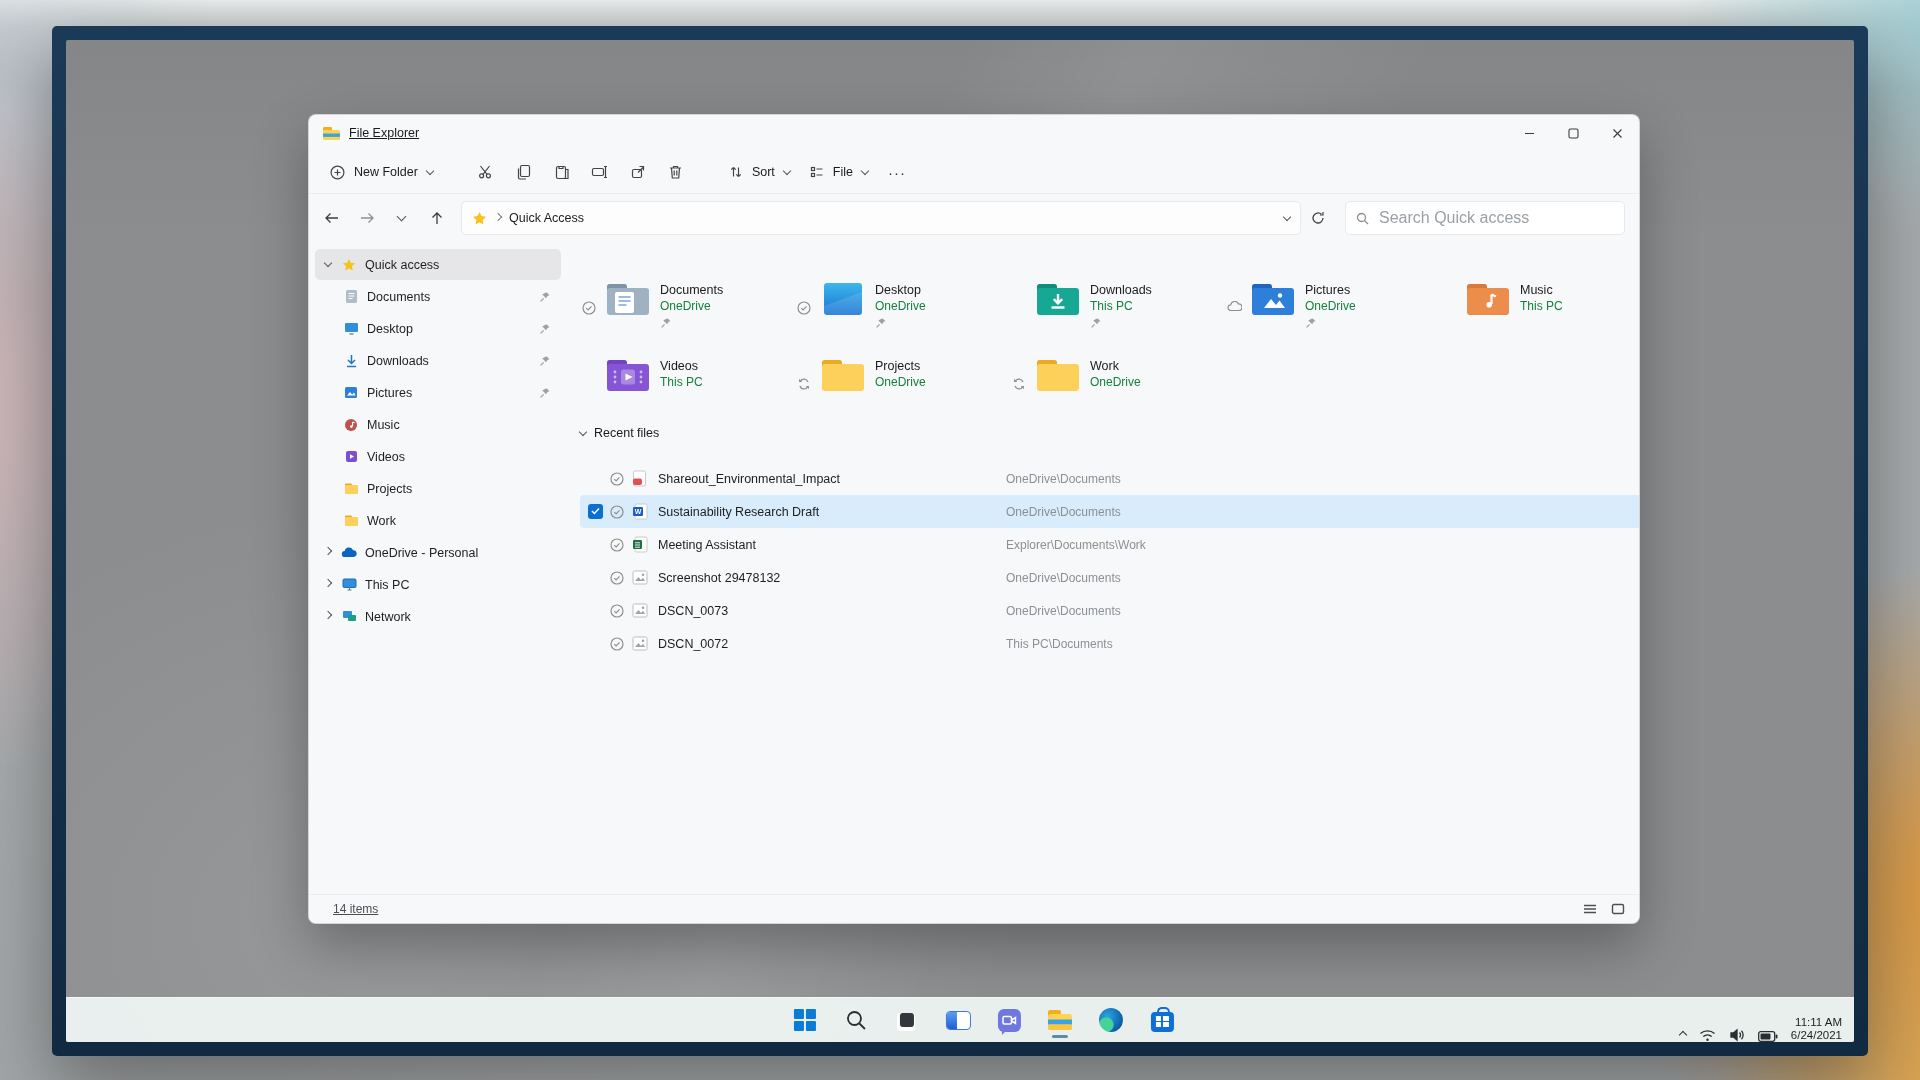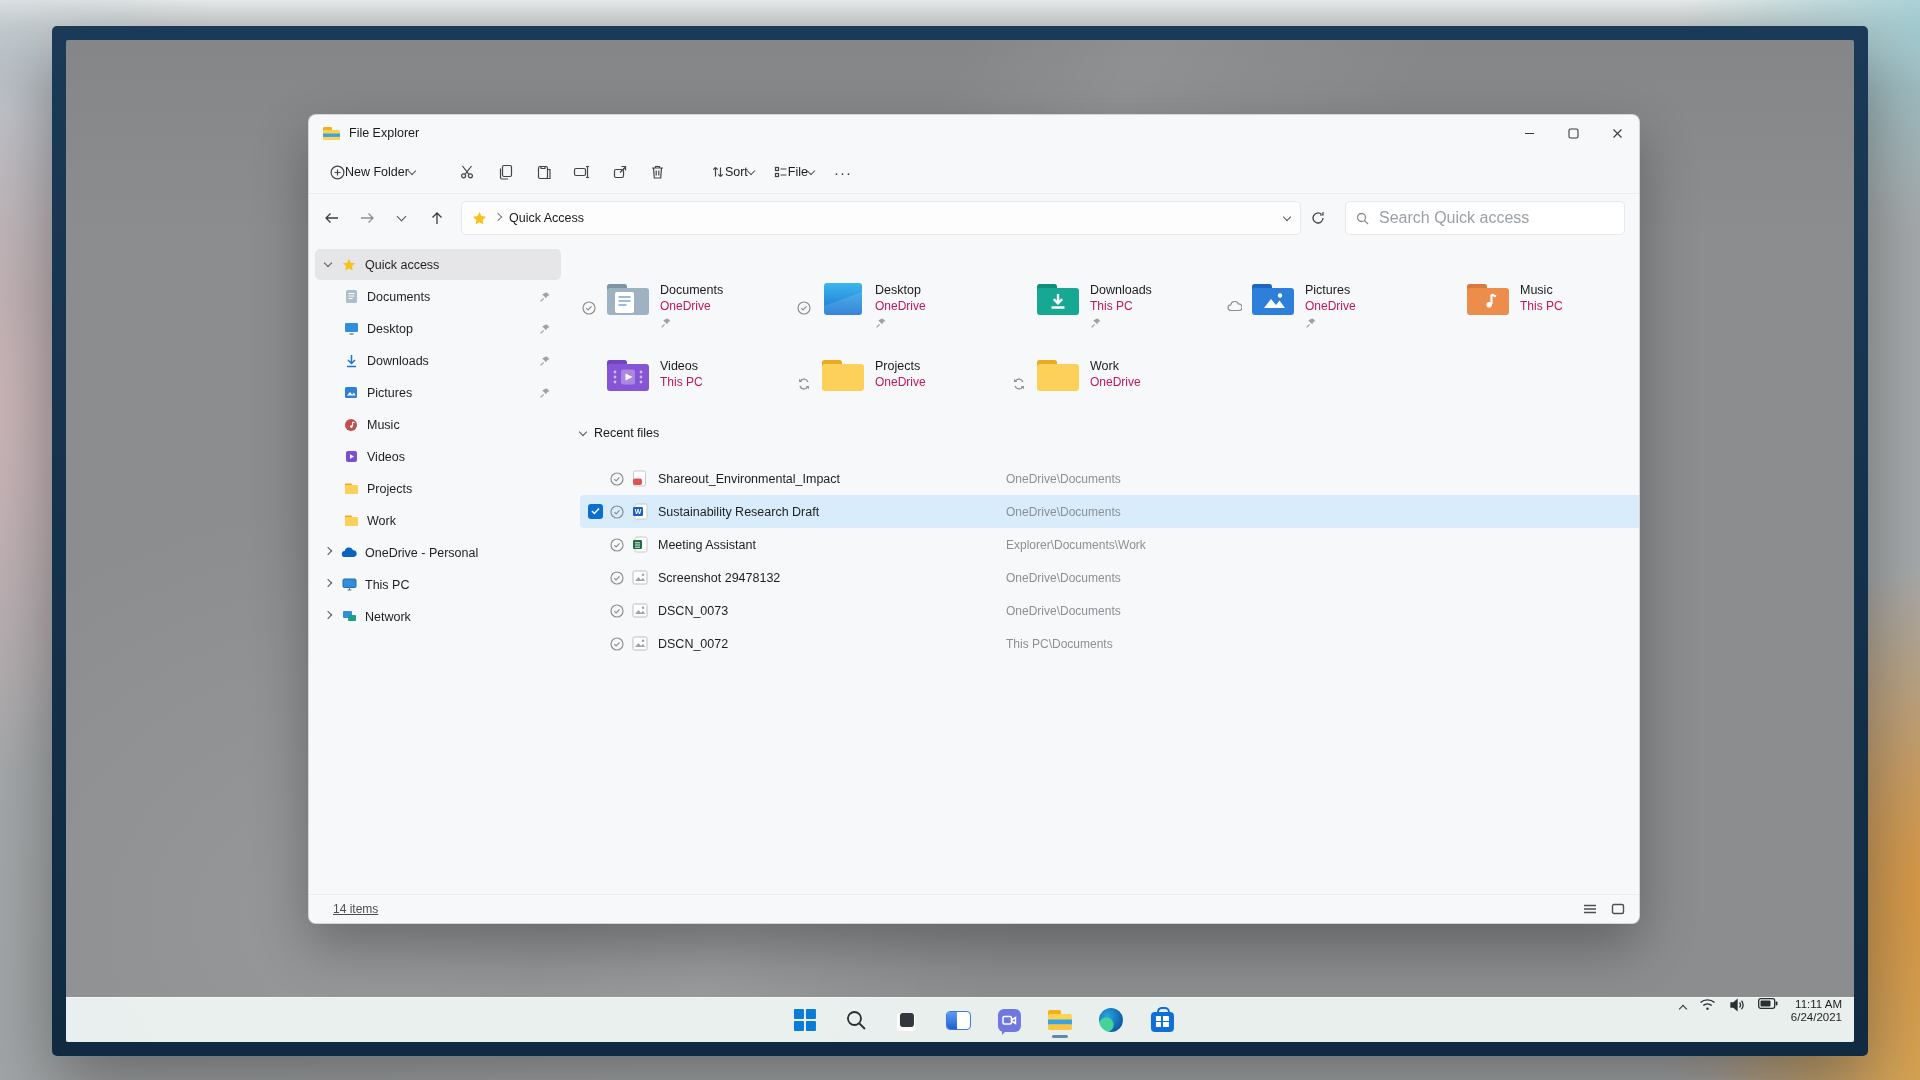--- a/index.html
+++ b/index.html
@@ -37,36 +37,36 @@
   .widgets-i::before{content:"";position:absolute;left:0;top:0;bottom:0;width:45%;background:linear-gradient(180deg,#5d9bf2,#2160cf);}
   .teams-i{width:23px;height:23px;border-radius:6px;background:#6f78e0;position:relative;}
   .teams-i::after{content:"";position:absolute;left:4px;bottom:-4px;width:7px;height:7px;background:#6f78e0;clip-path:polygon(0 0,100% 0,0 100%);}
   .edge-i{width:24px;height:24px;border-radius:50%;
     background:radial-gradient(circle at 30% 70%, #46d39a 0 28%, transparent 34%),
                radial-gradient(circle at 35% 35%, #2aa7e0, #0c59a4 75%);}
   .store-i{width:23px;height:20px;border-radius:4px;background:#0e6fd8;position:relative;margin-top:4px;}
   .store-i::before{content:"";position:absolute;left:6px;top:-5px;width:9px;height:8px;border:2px solid #0e6fd8;border-bottom:none;border-radius:5px 5px 0 0;}
   .store-i .pane{position:absolute;left:5px;top:4px;width:13px;height:11px;display:grid;grid-template-columns:1fr 1fr;grid-template-rows:1fr 1fr;gap:1.5px;}
   .store-i .pane i{background:#fff;border-radius:.5px;}
-  .tb-tray{position:absolute;right:12px;top:0;height:44px;display:flex;align-items:flex-start;gap:13px;}
+  .tb-tray{position:absolute;right:12px;top:0;height:44px;display:flex;align-items:flex-end;gap:13px;}
   .tray-clock{text-align:right;font-size:11.5px;line-height:13px;color:#1f1f1f;}
   
   .cv{display:inline-block;width:6px;height:6px;border-right:1.3px solid #555;border-bottom:1.3px solid #555;transform:rotate(45deg);margin-top:-3px;}
   .cv.sm{width:5px;height:5px;}
   .cv.right{transform:rotate(-45deg);}
   .cv.up{transform:rotate(225deg);margin-top:3px;}
   
   .window{position:absolute;left:242px;top:74px;width:1330px;height:808px;background:#f7f8fa;border-radius:8px;
     border:1px solid rgba(0,0,0,.14);box-shadow:0 22px 55px rgba(0,0,0,.30);overflow:hidden;}
   .titlebar{height:36px;display:flex;align-items:center;padding-left:14px;}
-  .title-text{font-size:12.5px;color:#1b1b1b;margin-left:9px;}
+  .title-text{font-size:12.5px;color:#1b1b1b;margin-left:9px;text-decoration:underline;}
   .controls{margin-left:auto;display:flex;height:36px;}
   .ctrl{width:44px;height:36px;display:flex;align-items:center;justify-content:center;color:#333;}
   .toolbar{height:42px;display:flex;align-items:center;padding-left:12px;gap:2px;border-bottom:1px solid #ececee;}
-  .tbtn{display:flex;align-items:center;gap:0;padding:6px 9px;border-radius:5px;font-size:12.5px;color:#1b1b1b;}
+  .tbtn{display:flex;align-items:center;gap:9px;padding:6px 9px;border-radius:5px;font-size:12.5px;color:#1b1b1b;}
   .ibtn{width:36px;height:30px;display:flex;align-items:center;justify-content:center;border-radius:5px;}
   .tool-gap{width:22px;}
   .more-dots{font-size:15px;color:#333;letter-spacing:1px;}
   .addressrow{height:48px;display:flex;align-items:center;padding:0 14px 0 6px;gap:2px;}
   .navbtn{width:33px;height:32px;display:flex;align-items:center;justify-content:center;border-radius:5px;color:#3d3d3d;}
   .breadcrumb{flex:1;height:32px;margin-left:6px;background:#fdfdfe;border:1px solid #e7e8ea;border-radius:5px;
     display:flex;align-items:center;padding:0 10px;gap:8px;}
   .crumb-label{font-size:12.5px;color:#1b1b1b;}
   .bc-right{margin-left:auto;display:flex;align-items:center;gap:14px;}
   .refreshbtn{width:30px;height:30px;display:flex;align-items:center;justify-content:center;color:#444;}
@@ -85,21 +85,21 @@
   .sv-icon{width:24px;display:flex;justify-content:center;margin-right:4px;}
   .sv-pin{margin-left:auto;margin-right:6px;display:flex;}
   
   .content{flex:1;padding:16px 0 0 9px;position:relative;}
   .sec-head{display:flex;align-items:center;gap:8px;height:20px;font-size:12.5px;color:#1b1b1b;}
   .tiles{display:grid;grid-template-columns:repeat(5,215px);margin:22px 0 0 25px;row-gap:12px;}
   .tile{height:64px;display:flex;gap:9px;position:relative;align-items:flex-start;}
   .tile-status{position:absolute;left:-23px;top:22px;display:flex;}
   .tile-text{padding-top:4px;}
   .tile-name{font-size:12.5px;color:#1b1b1b;}
-  .tile-loc{font-size:12px;color:#be185d;margin-top:2px;}
+  .tile-loc{font-size:12px;color:#15803d;margin-top:2px;}
   .tile-pin{margin-top:4px;display:flex;}
   .rf-head{margin-top:4px;}
   .files{margin-top:19px;}
   .frow{height:33px;display:flex;align-items:center;position:relative;padding-left:8px;margin-right:14px;border-radius:4px;font-size:12.5px;}
   .frow.sel{background:#d9ecfb;}
   .fcheck{width:16px;height:16px;margin-right:6px;display:flex;}
   .checkbox{width:15px;height:15px;border-radius:3px;background:#0b6fd0;display:flex;align-items:center;justify-content:center;}
   .fsync{width:14px;display:flex;margin-right:8px;}
   .ficon{width:17px;display:flex;margin-right:9px;}
   .fname{color:#1e1e1e;}

